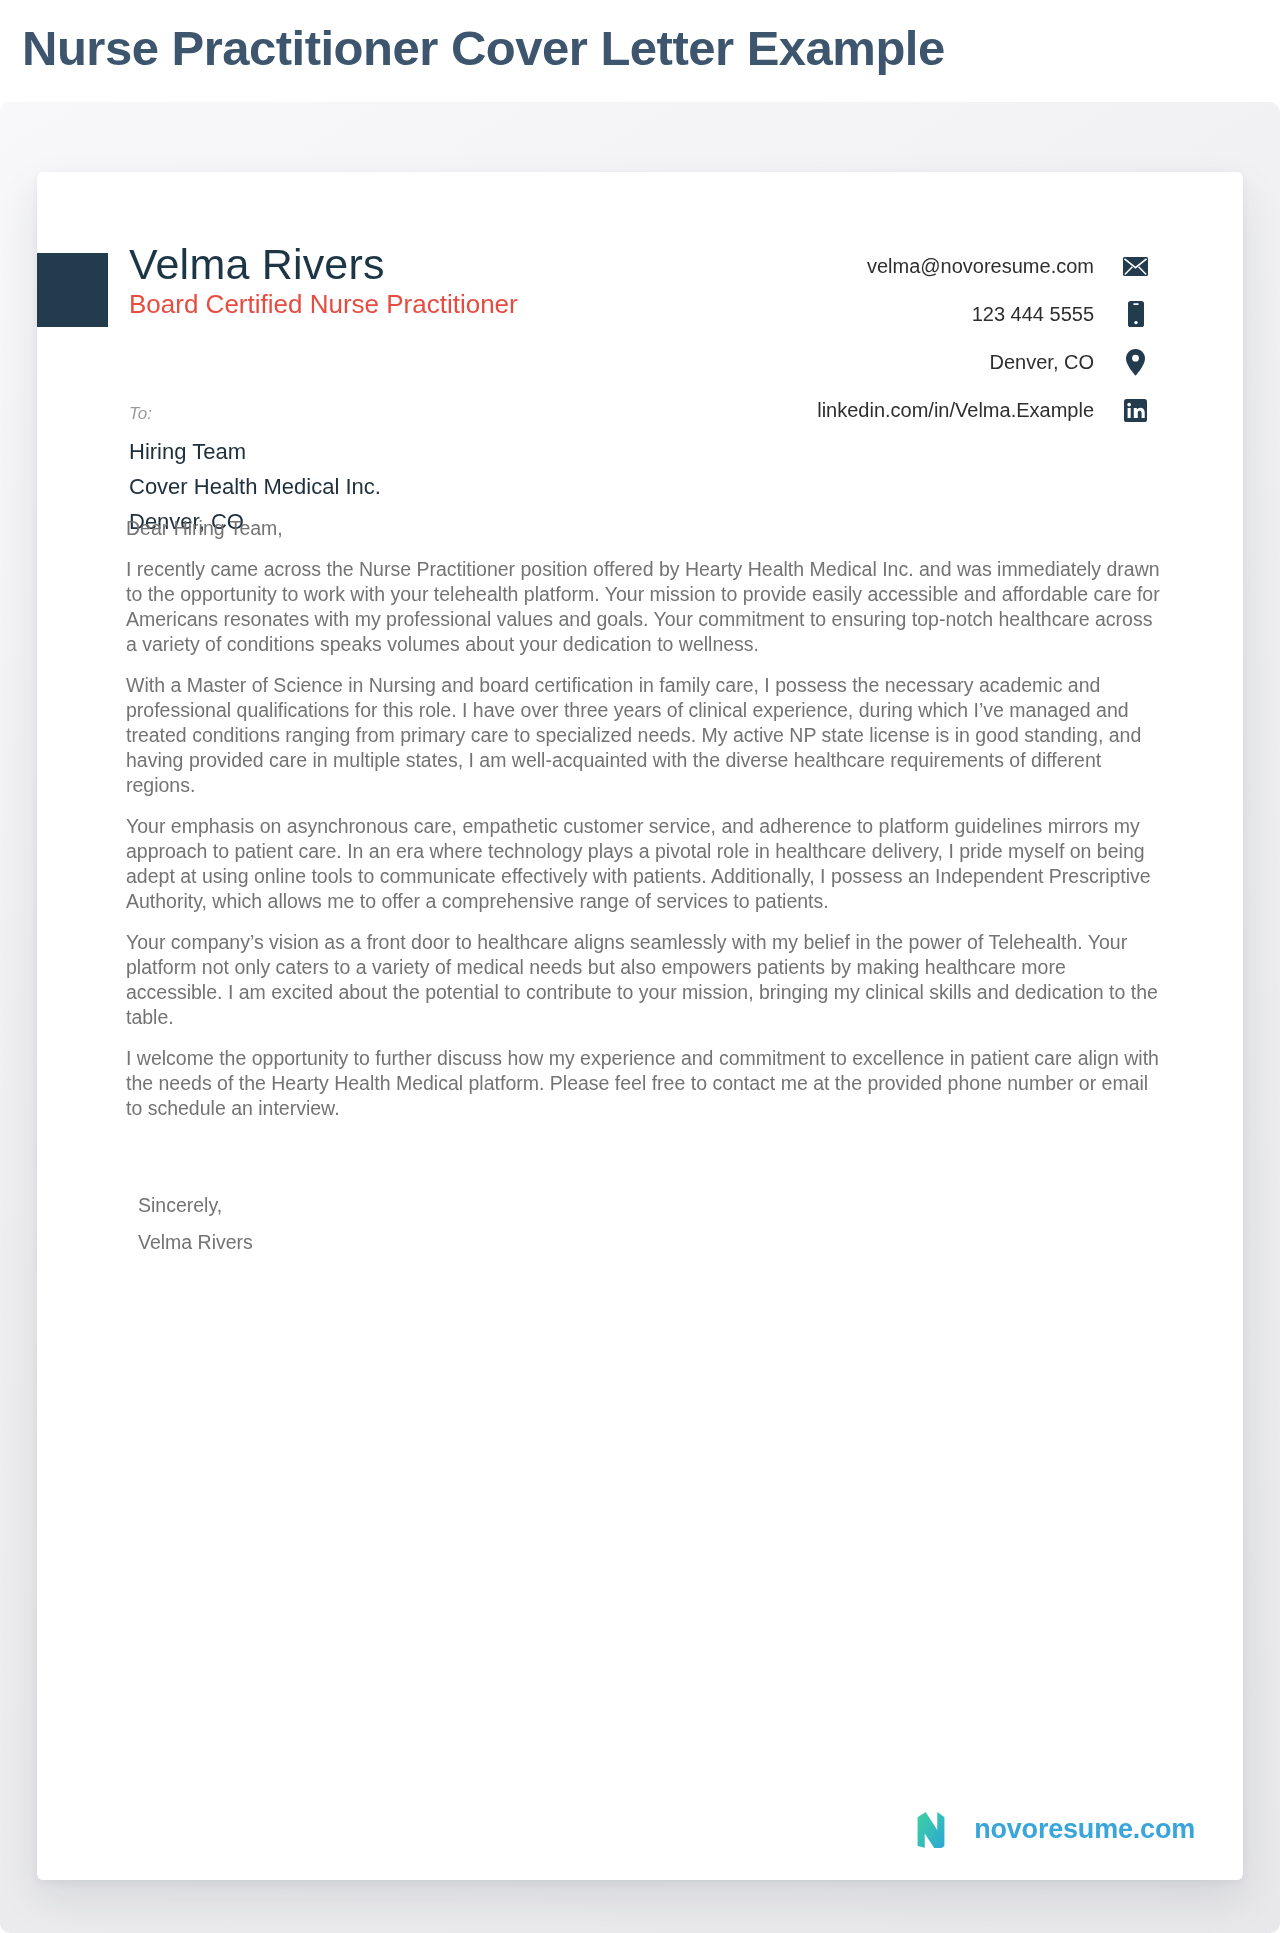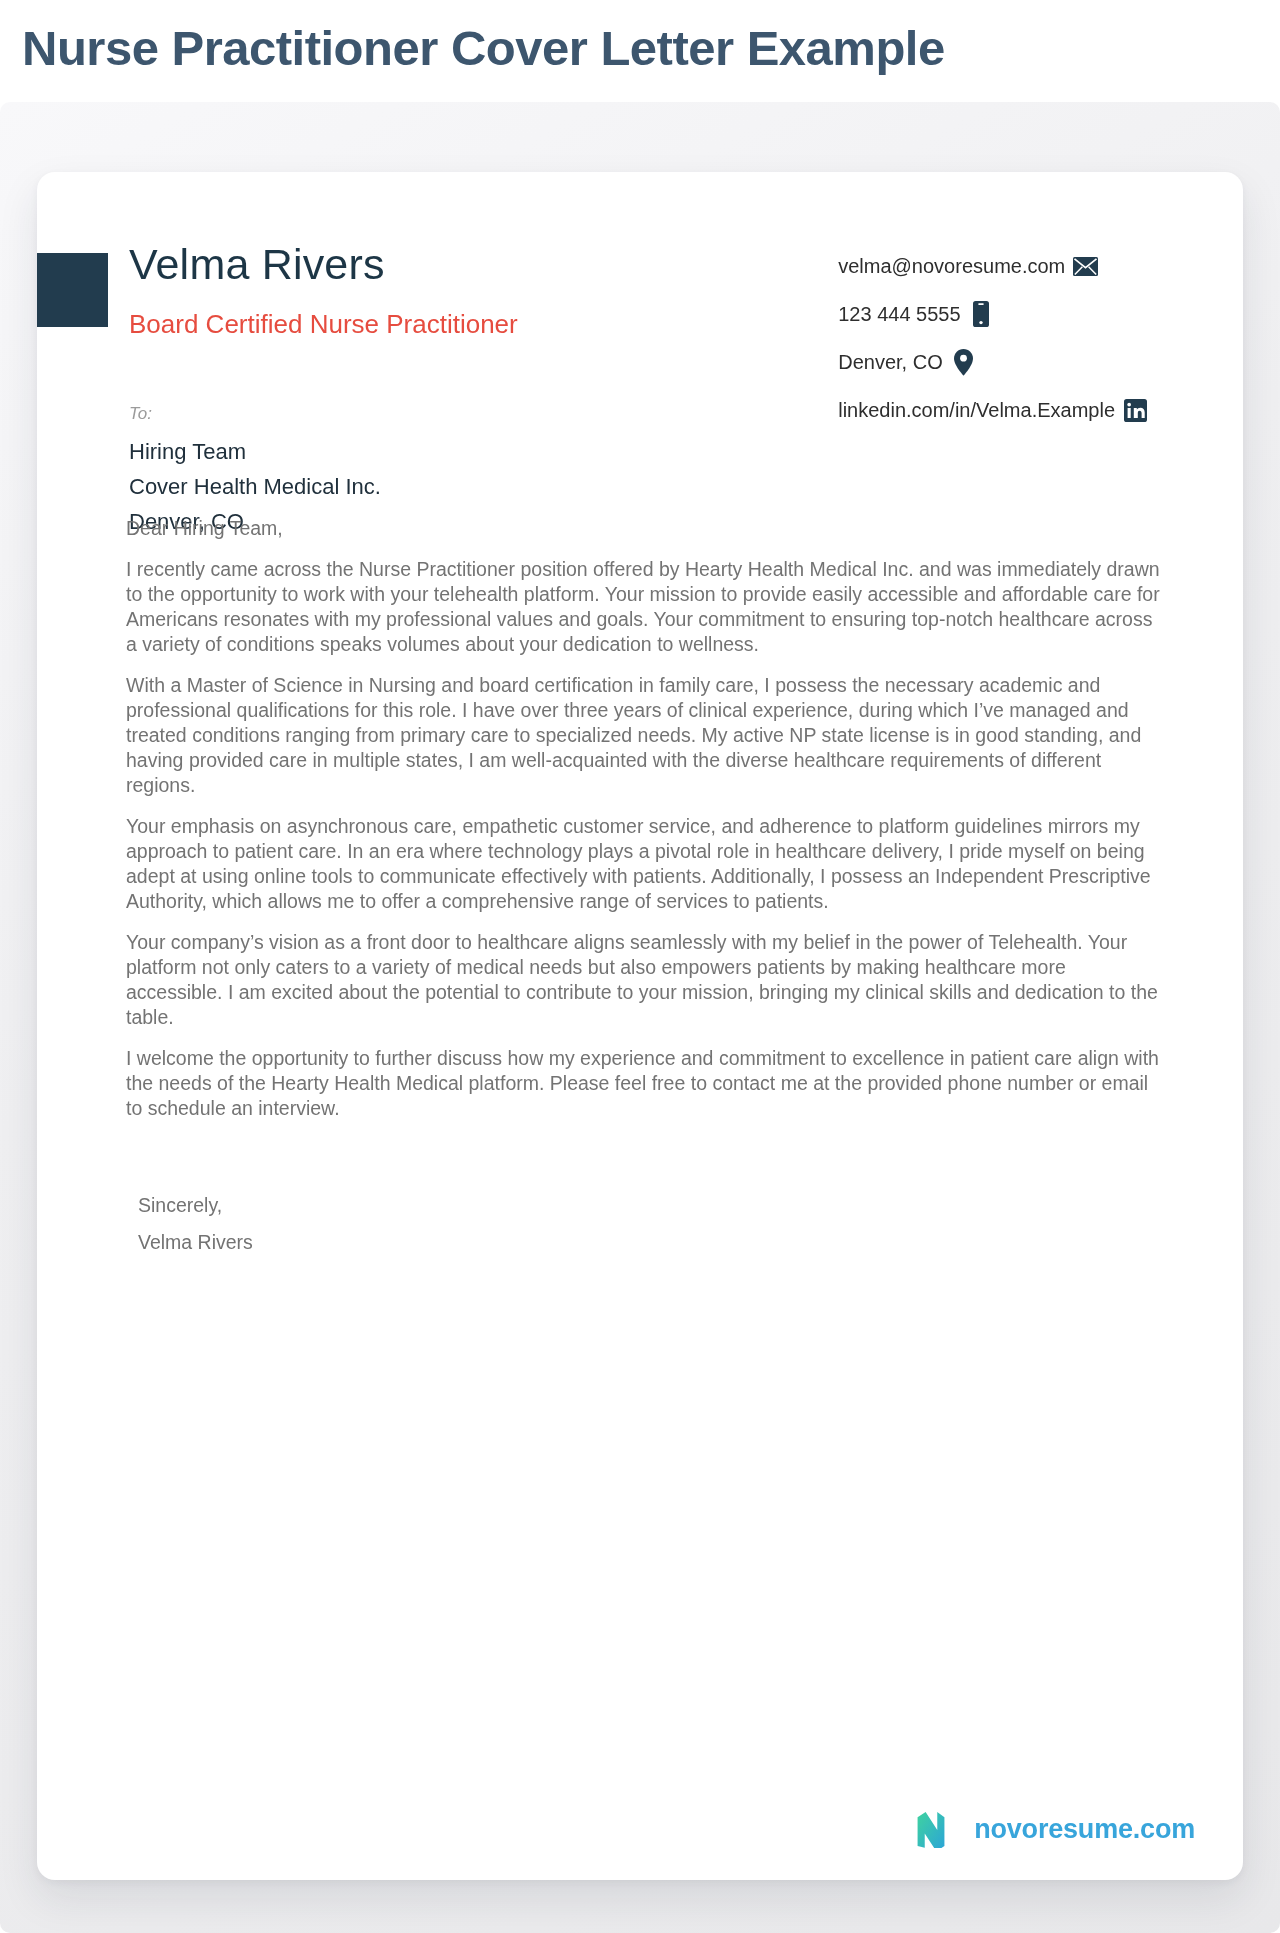--- a/index.html
+++ b/index.html
@@ -13,29 +13,29 @@
     font-size: 49px; font-weight: 800; color: #3d566e; letter-spacing: -0.5px;
     font-family: "Liberation Sans", sans-serif;
   }
   .stage {
     position: absolute; left: 0; top: 102px; width: 1280px; height: 1831px;
     background: linear-gradient(150deg, #f8f8fa 0%, #efeff1 40%, #e8e8ea 100%);
     border-radius: 10px;
   }
   .card {
     position: absolute; left: 37px; top: 70px; width: 1206px; height: 1708px;
-    background: #ffffff; border-radius: 18px;
+    background: #ffffff; border-radius: 6px;
     box-shadow: 0 18px 40px rgba(30,40,60,0.10), 0 3px 8px rgba(30,40,60,0.05);
   }
   .accent-square { position: absolute; left: 0; top: 81px; width: 71px; height: 74px; background: #223c4e; }
   .header-text { position: absolute; left: 92px; top: 68px; }
   .name { font-size: 43px; font-weight: 400; color: #1d3646; letter-spacing: 0.2px; }
-  .job-title { font-size: 26px; font-weight: 400; color: #e64c3f; margin-top: 20px; }
+  .job-title { font-size: 26px; font-weight: 400; color: #e64c3f; margin-top: 0; }
   .contact { position: absolute; top: 81px; right: 95px; }
-  .contact-row { display: flex; align-items: center; gap: 8px; height: 26px; margin-bottom: 22px; }
+  .contact-row { display: flex; align-items: center; justify-content: flex-end; gap: 29px; height: 26px; margin-bottom: 22px; }
   .contact-text { font-size: 20px; color: #2e2e2e; white-space: nowrap; }
   .icon-box { width: 25px; display: flex; justify-content: center; align-items: center; }
   .to-block { position: absolute; left: 92px; top: 232px; }
   .to-label { font-size: 17px; font-style: italic; color: #9b9b9b; margin-bottom: 10px; }
   .recipient-line { font-size: 22px; line-height: 35px; color: #20303c; }
   .letter-body { position: absolute; left: 89px; top: 344px; width: 1041px; font-size: 19.5px; line-height: 25px; color: #737373; }
   .letter-body p { margin: 0 0 16px 0; }
   .signoff { margin-top: 72px; }
   .signoff p { margin: 12px; }
   .logo { position: absolute; right: 48px; bottom: 32px; display: flex; align-items: center; gap: 25px; }

